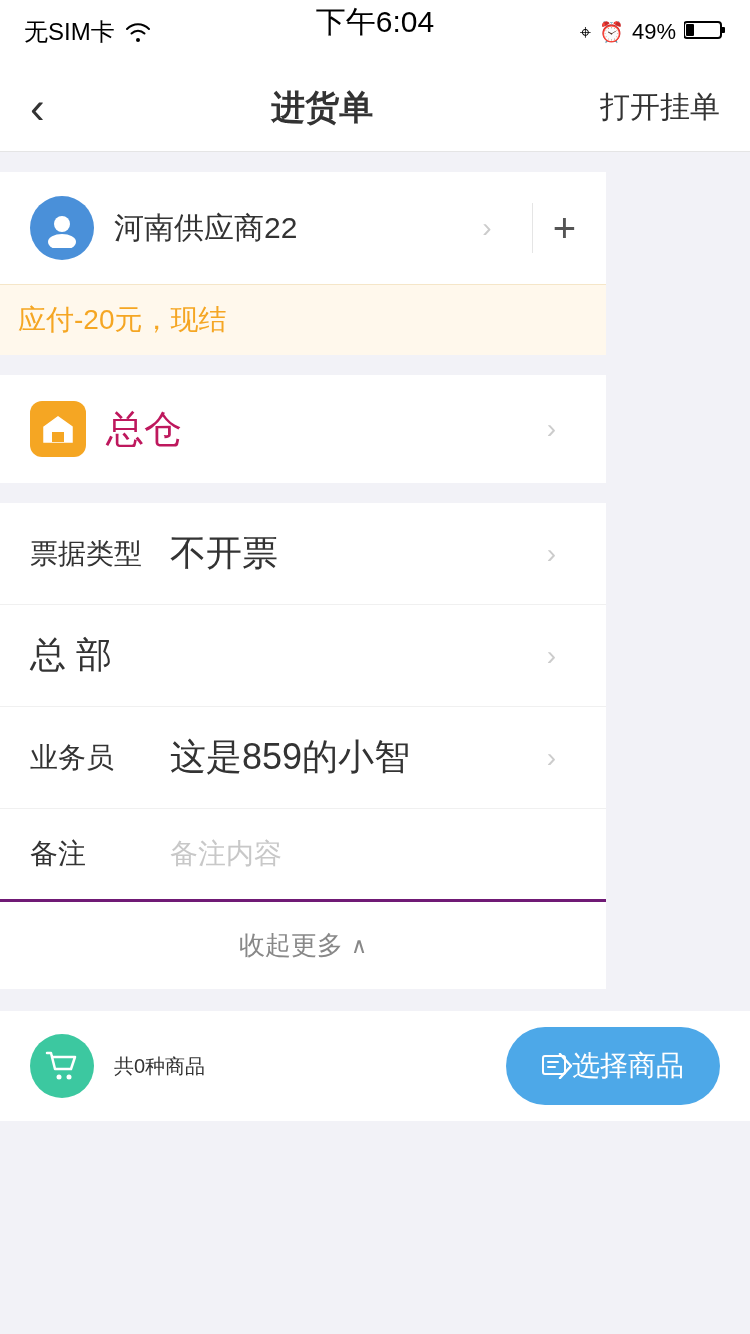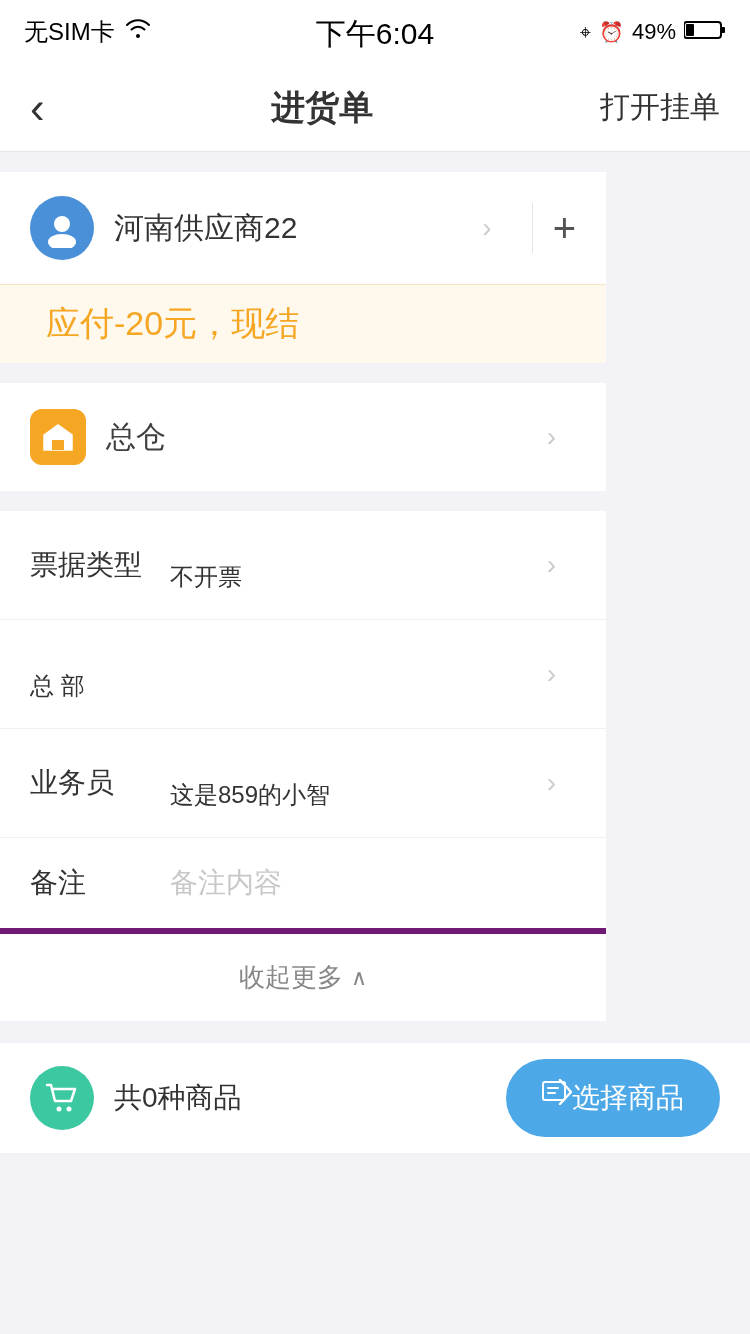--- a/index.html
+++ b/index.html
@@ -20,31 +20,31 @@
       background: #fff;
       display: flex;
       align-items: center;
       justify-content: space-between;
       padding: 0 24px;
       font-size: 24px;
       color: #000;
     }
     .status-left {
       display: flex;
-      align-items: flex-start;
+      align-items: flex-end;
       gap: 10px;
       font-size: 24px;
     }
     .status-center {
       font-size: 30px;
       font-weight: 500;
       position: absolute;
       left: 50%;
       transform: translateX(-50%);
-      top: 14px;
+      top: 2px;
     }
     .status-right {
       display: flex;
       align-items: center;
       gap: 8px;
       font-size: 24px;
     }
 
     
     .nav-bar {
@@ -116,22 +116,22 @@
     .divider-v {
       width: 1px;
       height: 50px;
       background: #e5e5e5;
       margin: 0 20px;
     }
 
     
     .notice-bar {
       background: #fff8ec;
-      padding: 16px 46px;
-      font-size: 34px;
+      padding: 16px 18px;
+      font-size: 28px;
       color: #f5a623;
       border-top: 1px solid #f5e6c8;
     }
 
     
     .warehouse-row {
       display: flex;
       align-items: center;
       padding: 26px 30px;
       background: #fff;
@@ -142,54 +142,53 @@
       border-radius: 12px;
       background: #f5a623;
       display: flex;
       align-items: center;
       justify-content: center;
       margin-right: 20px;
       font-size: 30px;
     }
     .warehouse-name {
       flex: 1;
-      font-size: 30px;
-      color: #404040;
+      font-size: 38px;
+      color: #be185d;
     }
 
     
     .form-row {
       display: flex;
       align-items: center;
       padding: 26px 30px;
       background: #fff;
       border-top: 1px solid #f0f0f0;
     }
     .form-label {
       font-size: 28px;
       color: #333;
       width: 140px;
       flex-shrink: 0;
     }
     .form-value {
       flex: 1;
-      font-size: 24px;
-      color: #333;
-      margin-top: 24px;
+      font-size: 36px;
+      color: #333;
     }
     .form-placeholder {
       flex: 1;
       font-size: 28px;
       color: #c8c8c8;
     }
 
     
     .collapse-row {
       background: #fff;
-      border-top: 6px solid #701a75;
+      border-top: 3px solid #701a75;
       display: flex;
       justify-content: center;
       align-items: center;
       padding: 26px 30px;
       font-size: 26px;
       color: #888;
       text-align: right;
     }
     .collapse-arrow {
       margin-left: 8px;
@@ -211,29 +210,29 @@
       height: 64px;
       border-radius: 50%;
       background: #3cc8a0;
       display: flex;
       align-items: center;
       justify-content: center;
       margin-right: 20px;
     }
     .product-count {
       flex: 1;
-      font-size: 28px;
+      font-size: 20px;
       color: #333;
     }
     .select-btn {
       background: #4da8e8;
       border-radius: 44px;
       padding: 20px 36px;
       display: flex;
-      align-items: flex-start;
+      align-items: center;
       gap: 0;
       color: #fff;
       font-size: 28px;
     }
 
   </style>
 </head>
 <body>
 
 <div class="status-bar" style="position:relative;">

